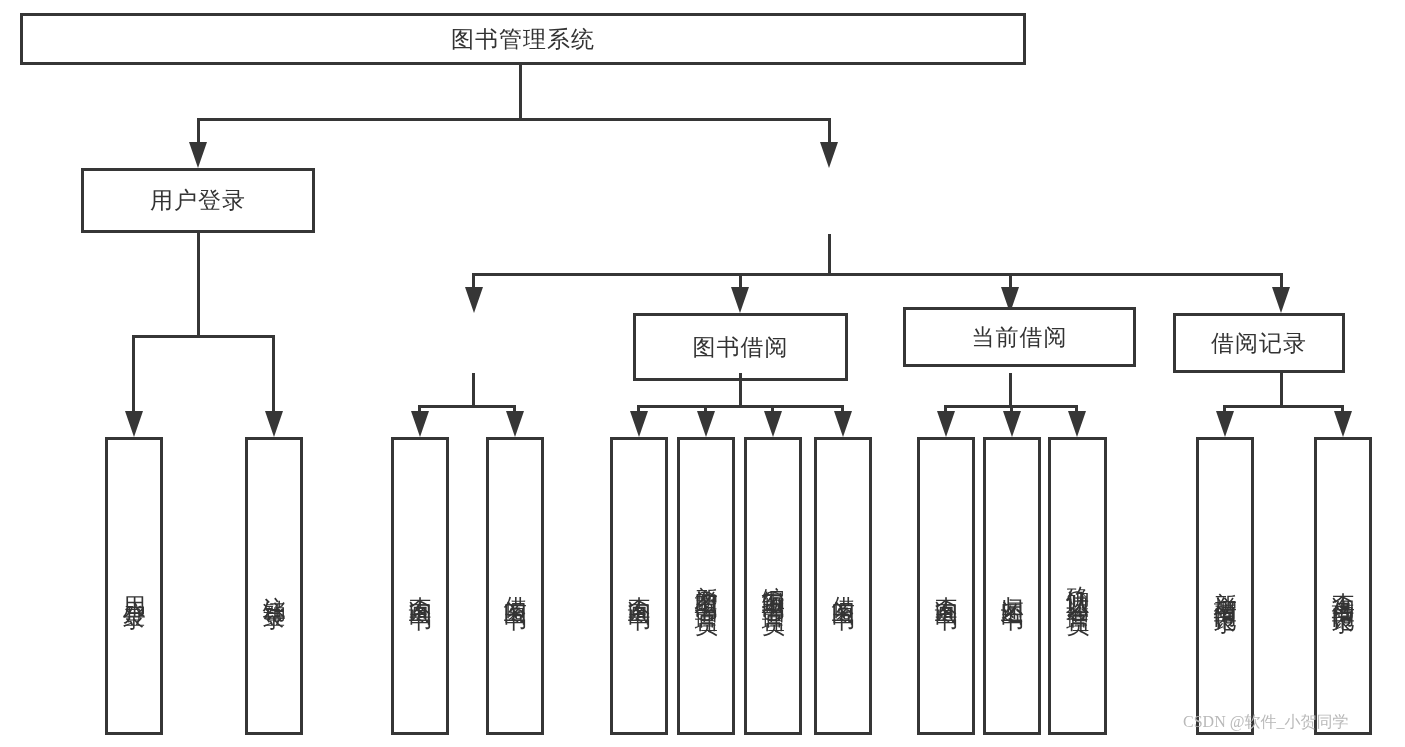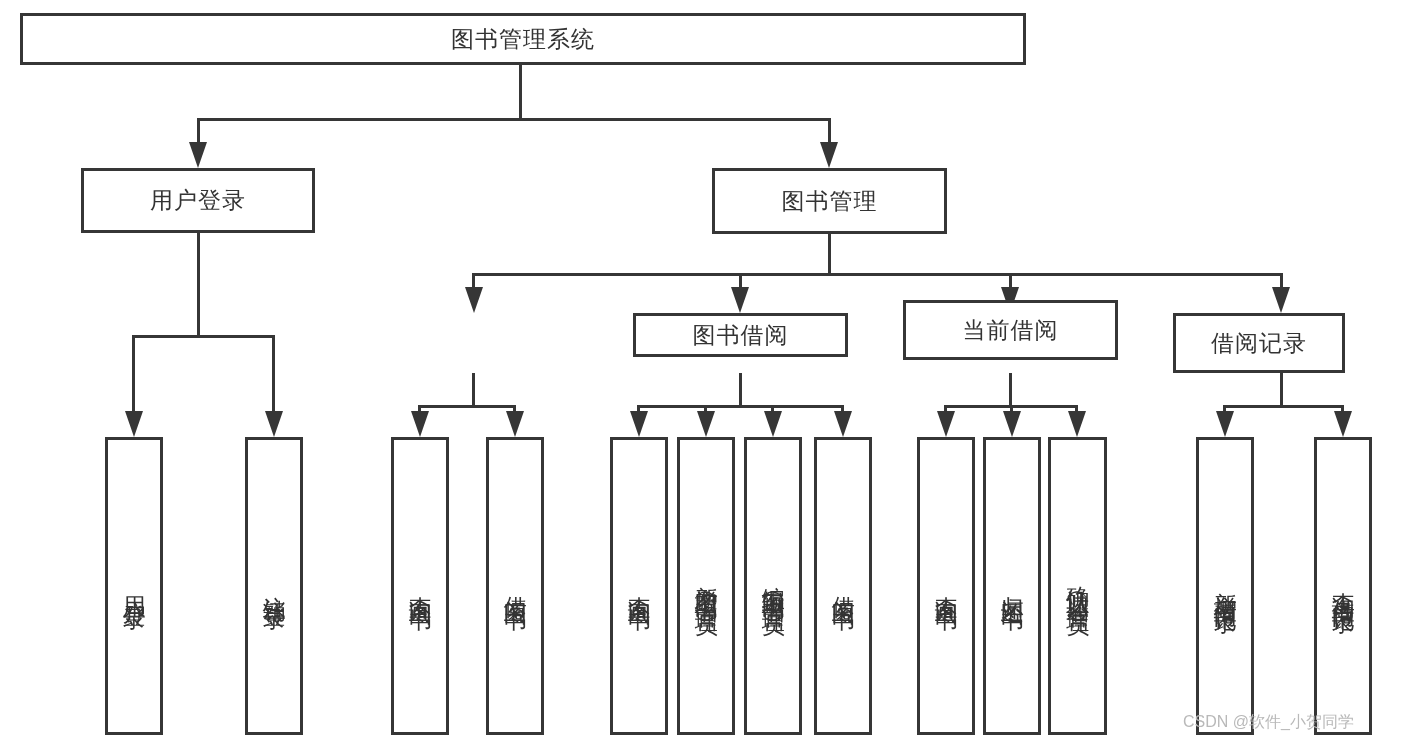--- a/index.html
+++ b/index.html
@@ -7,21 +7,21 @@
     --text: #333333;
     --watermark: #b9b9b9;
     --background: #ffffff;
   }
   html, body { margin: 0; padding: 0; background: var(--background); }
   .canvas {
     position: relative;
     width: 1405px;
     height: 747px;
     background: var(--background);
-    font-family: Liberation Sans, sans-serif;
+    font-family: Liberation Serif, serif;
     color: var(--text);
     overflow: hidden;
   }
   .box {
     position: absolute;
     box-sizing: border-box;
     border: 3px solid var(--line);
     background: var(--background);
     display: flex;
     align-items: center;
@@ -68,42 +68,41 @@
   <div class="box" style="left:20px;top:13px;width:1006px;height:52px">图书管理系统</div>
 
   <div class="v" style="left:519px;top:65px;width:3px;height:53px"></div>
   <div class="h" style="left:197px;top:118px;width:634px;height:3px"></div>
   <div class="v" style="left:197px;top:118px;width:3px;height:28px"></div>
   <div class="arr" style="left:189px;top:142px"></div>
   <div class="v" style="left:828px;top:118px;width:3px;height:28px"></div>
   <div class="arr" style="left:820px;top:142px"></div>
 
   <div class="box" style="left:81px;top:168px;width:234px;height:65px">用户登录</div>
-  <div class="box" style="left:712px;top:168px;width:235px;height:66px">图书管理</div>
 
   <div class="v" style="left:197px;top:233px;width:3px;height:104px"></div>
   <div class="h" style="left:132px;top:335px;width:143px;height:3px"></div>
   <div class="v" style="left:132px;top:335px;width:3px;height:80px"></div>
   <div class="arr" style="left:125px;top:411px"></div>
   <div class="v" style="left:272px;top:335px;width:3px;height:80px"></div>
   <div class="arr" style="left:265px;top:411px"></div>
 
   <div class="v" style="left:828px;top:234px;width:3px;height:41px"></div>
   <div class="h" style="left:472px;top:273px;width:811px;height:3px"></div>
   <div class="v" style="left:472px;top:273px;width:3px;height:18px"></div>
   <div class="arr" style="left:465px;top:287px"></div>
   <div class="v" style="left:739px;top:273px;width:3px;height:18px"></div>
   <div class="arr" style="left:731px;top:287px"></div>
   <div class="v" style="left:1009px;top:273px;width:3px;height:18px"></div>
   <div class="arr" style="left:1001px;top:287px"></div>
   <div class="v" style="left:1280px;top:273px;width:3px;height:18px"></div>
   <div class="arr" style="left:1272px;top:287px"></div>
 
-  <div class="box" style="left:633px;top:313px;width:215px;height:44px">图书借阅</div>
-  <div class="box" style="left:903px;top:300px;width:215px;height:60px">当前借阅</div>
+  <div class="box" style="left:633px;top:313px;width:215px;height:68px">图书借阅</div>
+  <div class="box" style="left:903px;top:307px;width:233px;height:60px">当前借阅</div>
   <div class="box" style="left:1173px;top:313px;width:172px;height:60px">借阅记录</div>
 
   <div class="v" style="left:472px;top:373px;width:3px;height:34px"></div>
   <div class="v" style="left:739px;top:373px;width:3px;height:34px"></div>
   <div class="v" style="left:1009px;top:373px;width:3px;height:34px"></div>
   <div class="v" style="left:1280px;top:373px;width:3px;height:34px"></div>
 
   <div class="h" style="left:418px;top:405px;width:98px;height:3px"></div>
   <div class="h" style="left:637px;top:405px;width:207px;height:3px"></div>
   <div class="h" style="left:944px;top:405px;width:134px;height:3px"></div>

